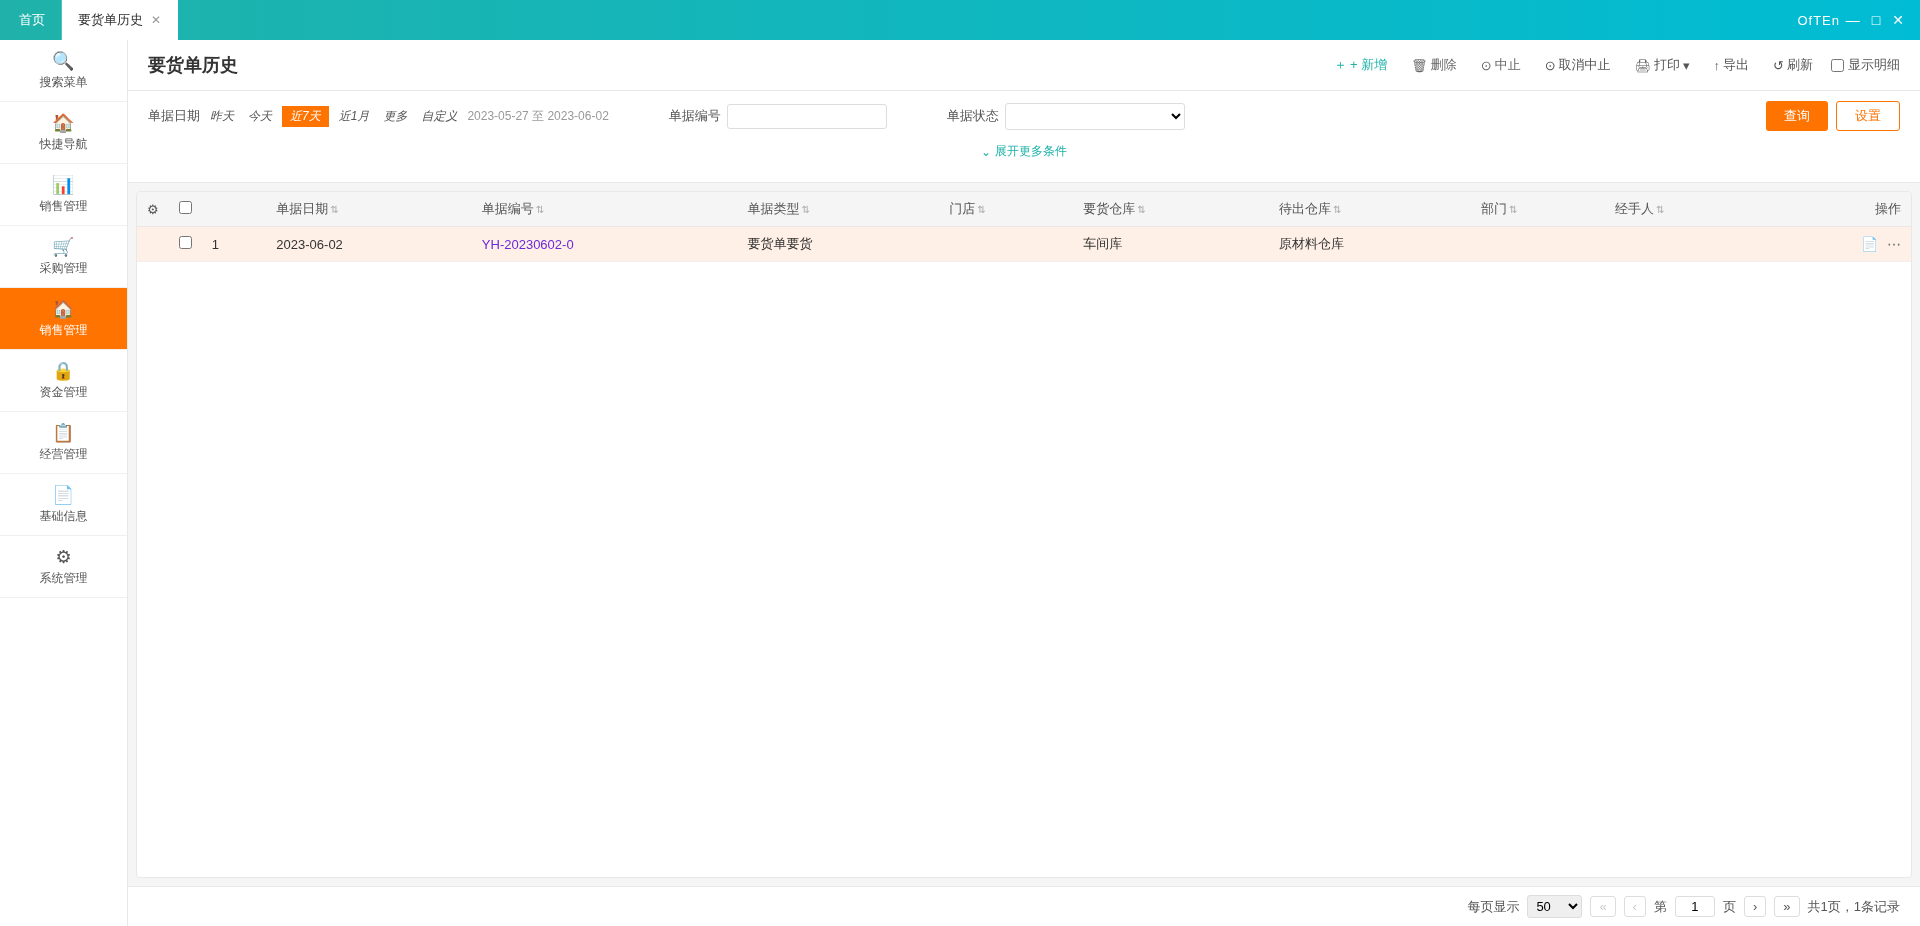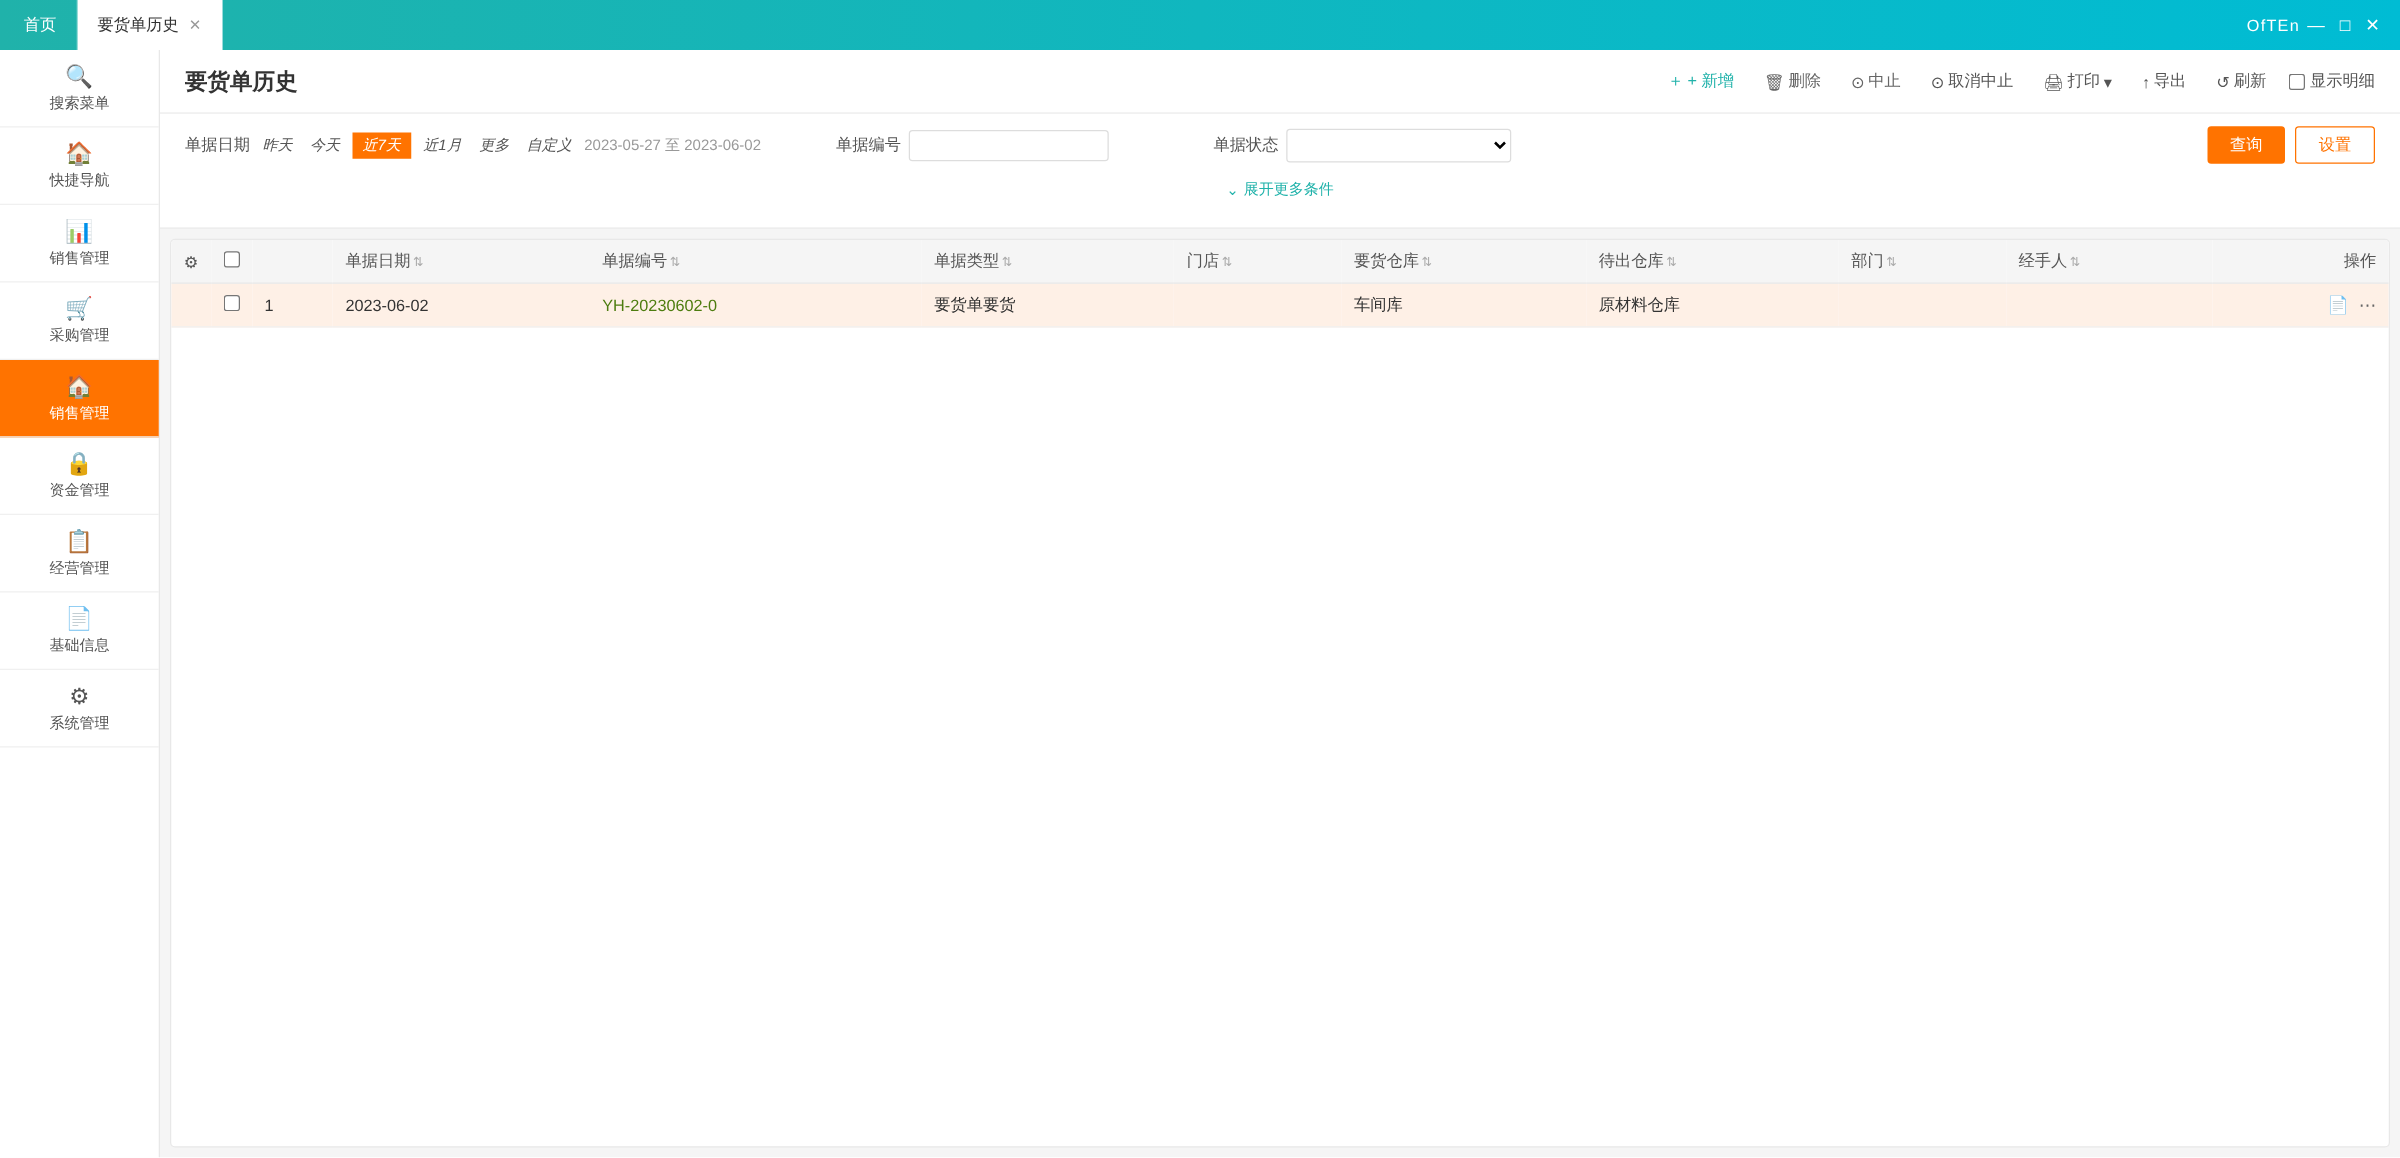--- a/index.html
+++ b/index.html
@@ -281,21 +281,21 @@
     .checkbox-cell {
       width: 30px;
       text-align: center;
     }
     .sort-icon {
       color: #aaa;
       font-size: 10px;
       margin-left: 2px;
     }
     .link-text {
-      color: #4d7c0f;
+      color: #6d28d9;
       cursor: pointer;
     }
     .action-icons {
       display: flex;
       gap: 8px;
       justify-content: flex-end;
     }
     .action-icon {
       color: #666;
       cursor: pointer;
@@ -472,21 +472,21 @@
             <span class="date-opt">自定义</span>
           </div>
           <span class="date-range">2023-05-27 至 2023-06-02</span>
         </div>
 
         <div class="filter-item" style="margin-left: 40px;">
           <span class="filter-label">单据编号</span>
           <input type="text" class="filter-input" style="">
         </div>
 
-        <div class="filter-item" style="margin-left: 64px;">
+        <div class="filter-item" style="margin-left: 40px;">
           <span class="filter-label">单据状态</span>
           <select class="filter-select">
             <option value=""></option>
           </select>
         </div>
 
         <div style="margin-left: auto; display: flex; gap: 8px; align-items: center;">
           <button class="btn-primary">查询</button>
           <button class="btn-secondary">设置</button>
         </div>
@@ -535,14 +535,30 @@
                 <span class="action-icon">📄</span>
                 <span class="action-icon">⋯</span>
               </div>
             </td>
           </tr>
         </tbody>
       </table>
     </div>
 
 
+    <div class="pagination-bar">
+      <span>每页显示</span>
+      <select class="per-page-select">
+        <option value="50">50</option>
+        <option value="20">20</option>
+        <option value="100">100</option>
+      </select>
+      <button class="pagination-btn disabled-btn">«</button>
+      <button class="pagination-btn disabled-btn">‹</button>
+      <span>第</span>
+      <input type="text" class="page-input" value="1" style="">
+      <span>页</span>
+      <button class="pagination-btn">›</button>
+      <button class="pagination-btn">»</button>
+      <span>共1页，1条记录</span>
+    </div>
   </div>
 </div>
 
 </body></html>

